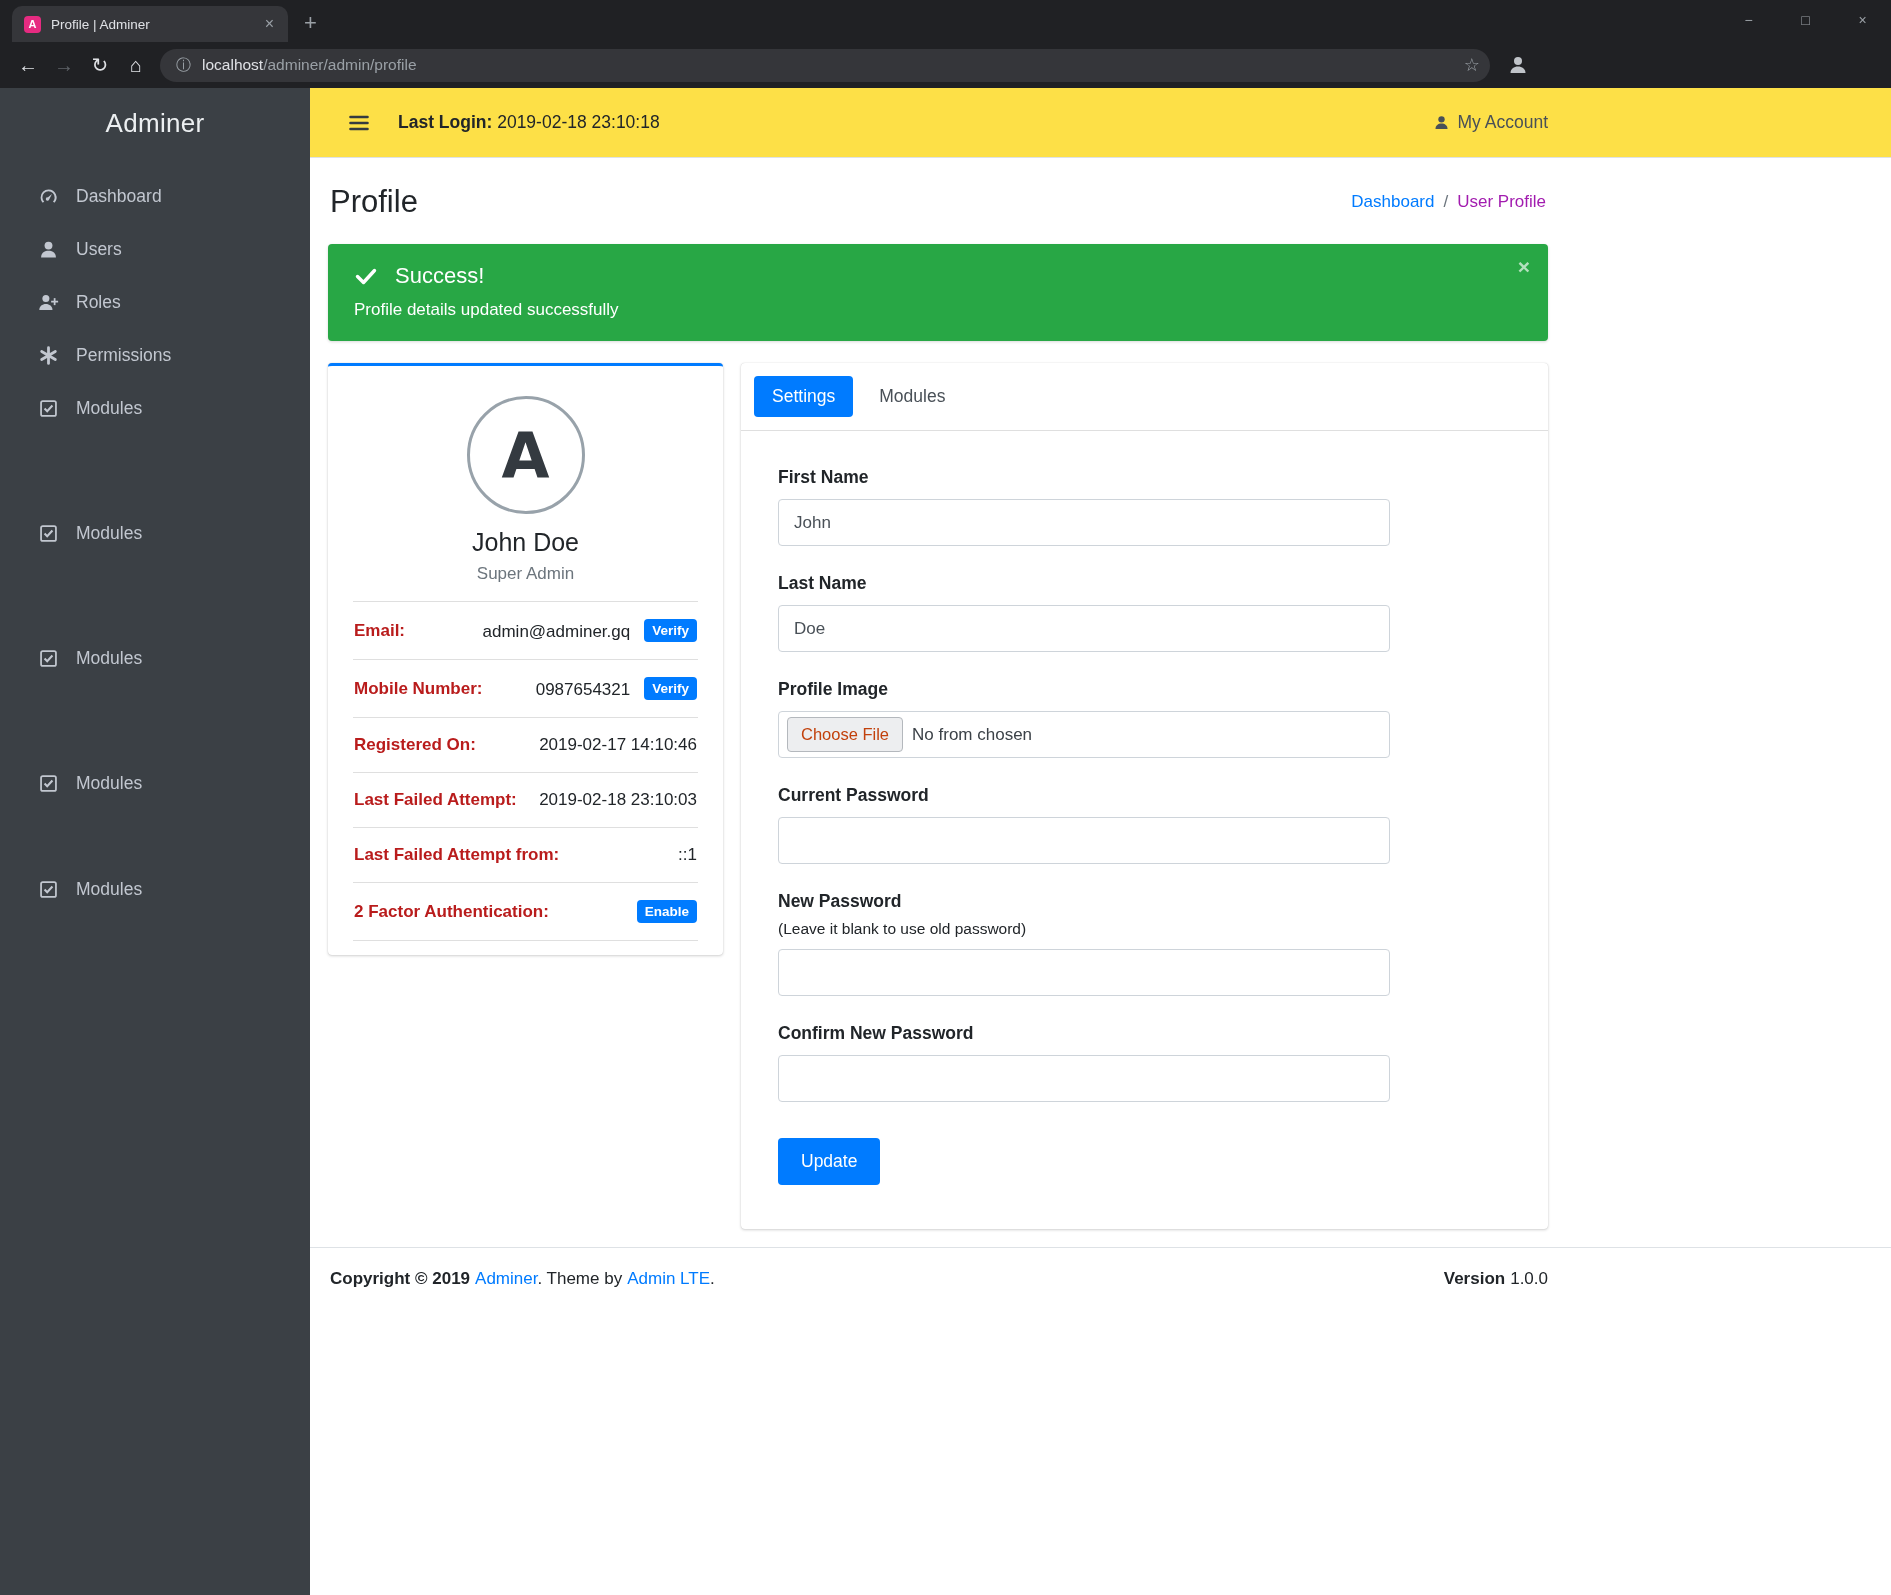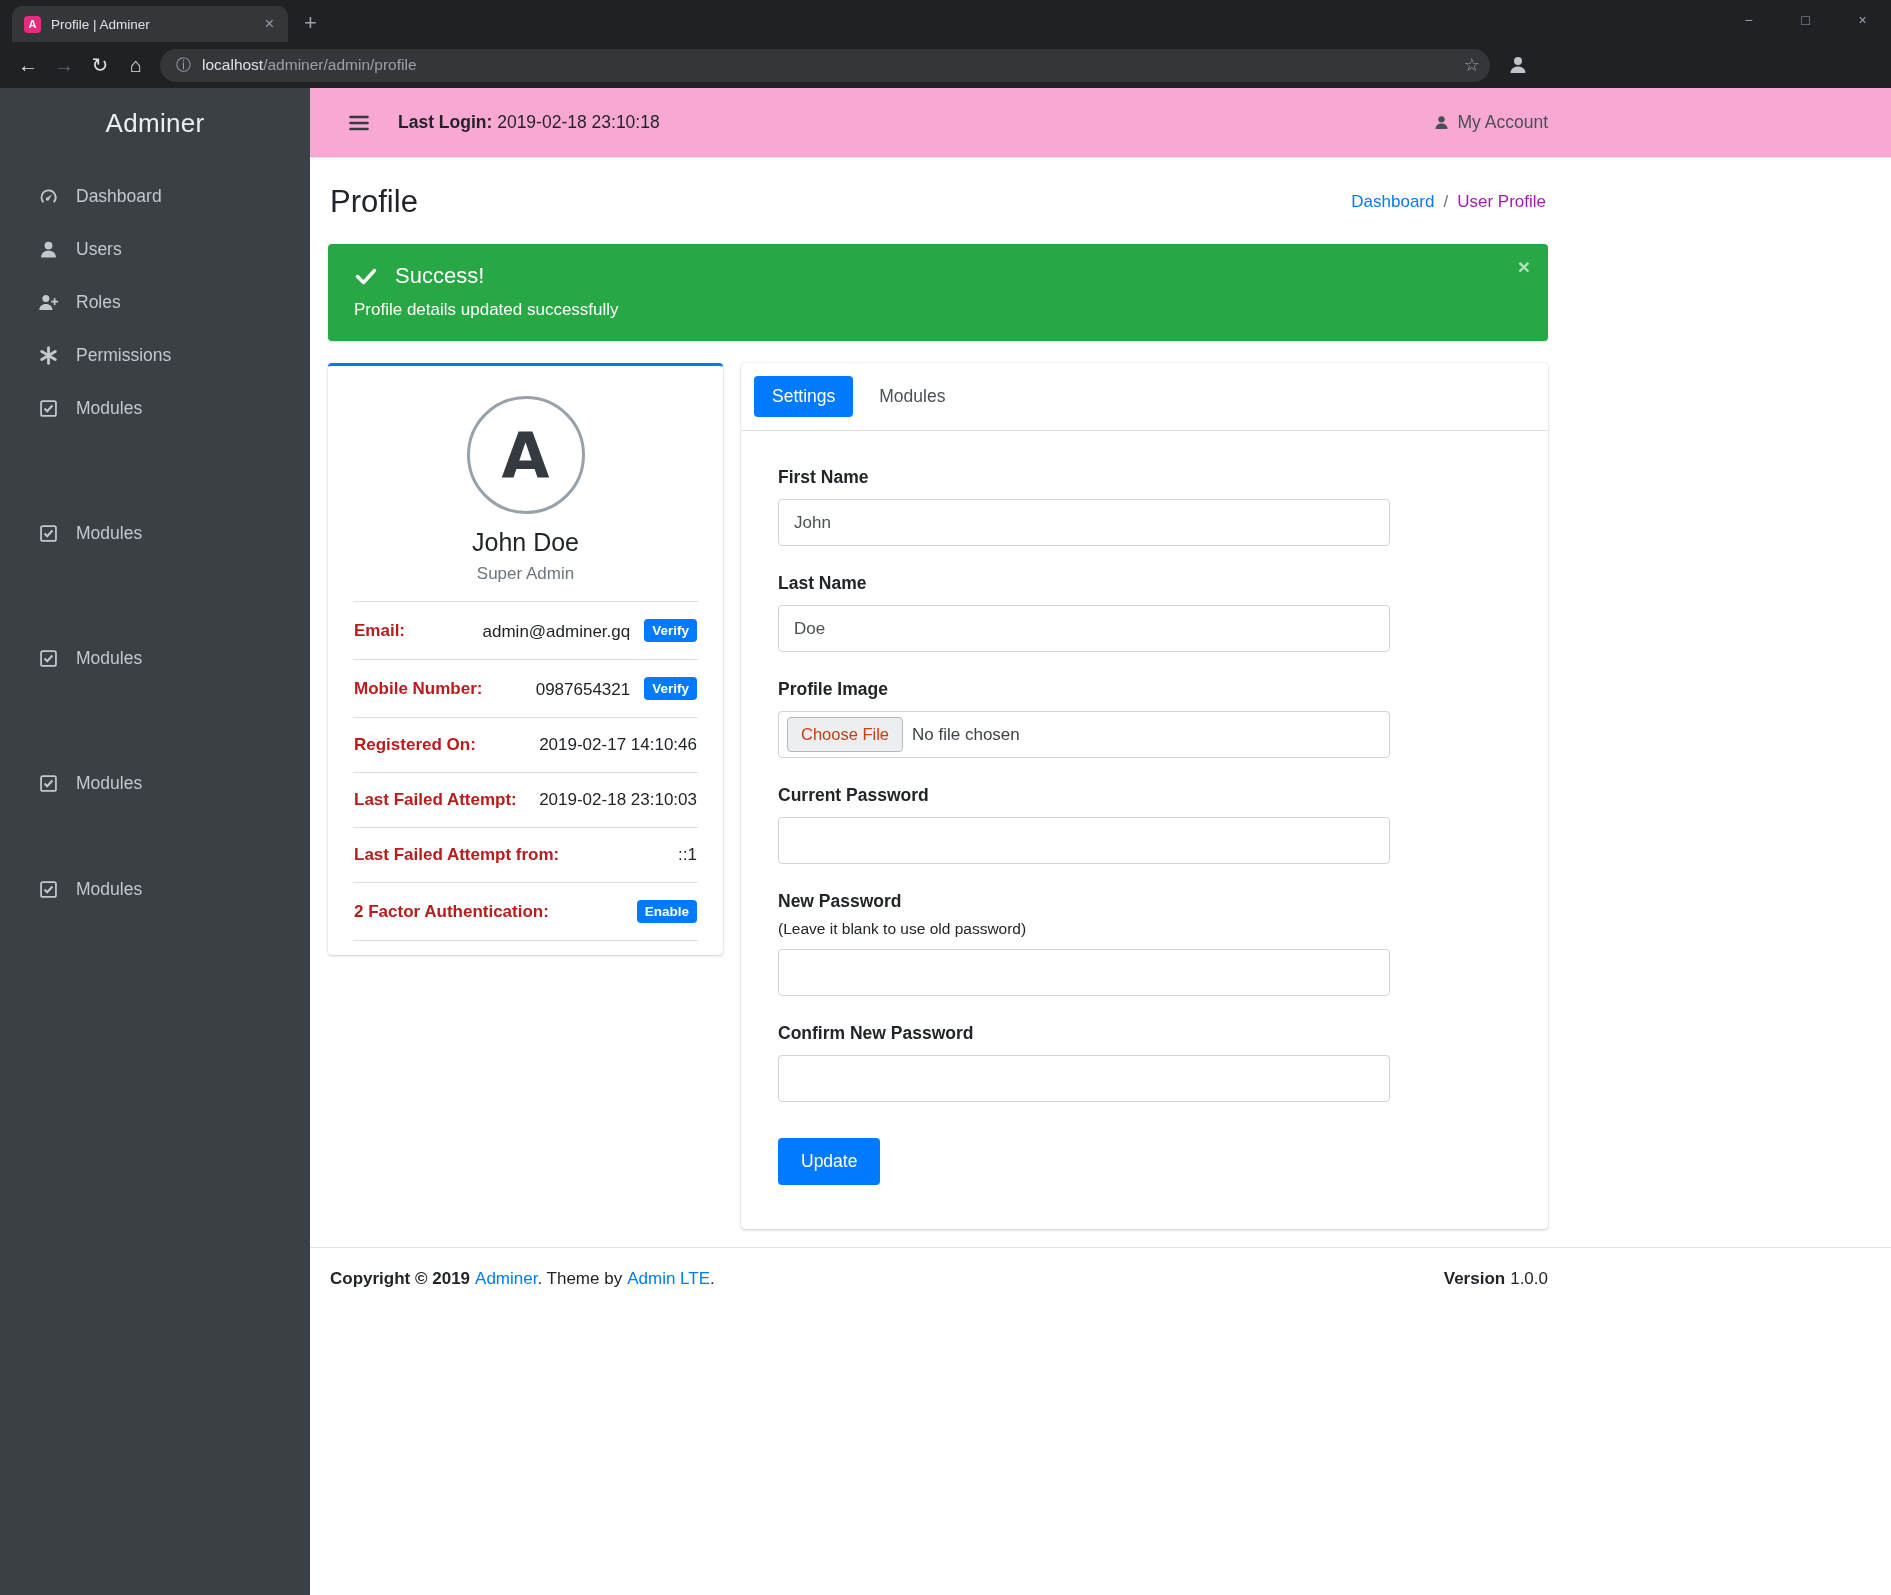--- a/index.html
+++ b/index.html
@@ -39,21 +39,21 @@
   .nav-item { display:flex; align-items:center; height:53px; padding-left:37px; gap:17px;
     font-size:17.5px; cursor:default; }
   .nav-icon { width:22px; height:22px; flex:none; display:flex; align-items:center; justify-content:center; }
   .nav-icon svg { width:21px; height:21px; }
   .gap-72 { margin-top:72px; }
   .gap-53 { margin-top:53px; }
 
   .main { flex:1; background:#fff; display:flex; flex-direction:column; overflow:hidden; }
 
   
-  .topbar { height:70px; border-bottom:1px solid #dee2e6; background:#f9a8d4; flex:none; }
+  .topbar { height:70px; border-bottom:1px solid #dee2e6; background:#fde047; flex:none; }
   .topbar-inner { width:1238px; height:100%; display:flex; align-items:center; padding-left:37px; }
   .burger { width:24px; height:24px; color:#343a40; margin-right:27px; }
   .burger svg { width:24px; height:24px; }
   .last-login { font-size:17.5px; color:#212529; }
   .bold { font-weight:bold; }
   .account { margin-left:auto; display:flex; align-items:center; gap:8px; color:#495057; font-size:17.5px; }
   .account svg { width:17px; height:17px; }
 
   
   .content { padding:26px 0 0 18px; width:1238px; }
@@ -349,21 +349,21 @@
 
             <div class="form-group">
               <label class="form-label">Last Name</label>
               <input class="form-input" type="text" value="Doe" style="">
             </div>
 
             <div class="form-group">
               <label class="form-label">Profile Image</label>
               <div class="file-box">
                 <span class="file-btn">Choose File</span>
-                <span class="file-text">No file chosen</span>
+                <span class="file-text">No from chosen</span>
               </div>
             </div>
 
             <div class="form-group">
               <label class="form-label">Current Password</label>
               <input class="form-input" type="password" style="">
             </div>
 
             <div class="form-group">
               <label class="form-label">New Password</label>

